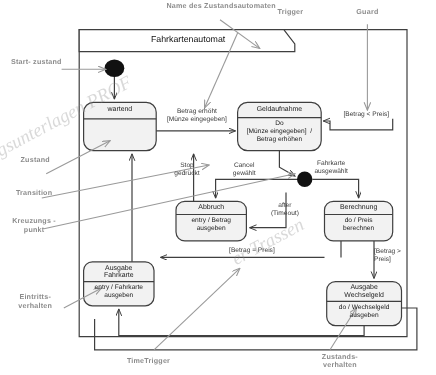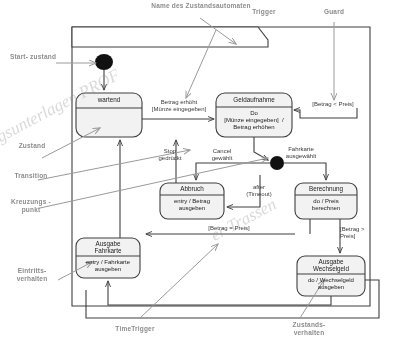--- a/index.html
+++ b/index.html
@@ -123,20 +123,21 @@
       <path d="M40,208 L268,158" marker-end="url(#ahg)"></path>
       <path d="M58,280 L92,262" marker-end="url(#ahg)"></path>
       <path d="M140,318 L218,244" marker-end="url(#ahg)"></path>
       <path d="M300,318 L324,280" marker-end="url(#ahg)"></path>
     </g>
   </svg>
 
   <div class="wm" style="left:-18px;top:98px;transform:rotate(-28deg);">ngsunterlagen PROF</div>
   <div class="wm" style="left:208px;top:210px;transform:rotate(-28deg);">er Trassen</div>
 
+  <div class="frametitle" style="left:86px;top:31px;width:170px;">Fahrkartenautomat</div>
 
   <div class="stname" style="left:76px;top:96px;width:66px;">wartend</div>
 
   <div class="stname" style="left:216px;top:96px;width:76px;">Geldaufnahme</div>
   <div class="stbody" style="left:214px;top:110px;width:80px;">Do
 [Münze eingegeben]  /
 Betrag erhöhen</div>
 
   <div class="stname" style="left:160px;top:185px;width:64px;">Abbruch</div>
   <div class="stbody" style="left:158px;top:198px;width:68px;">entry / Betrag

